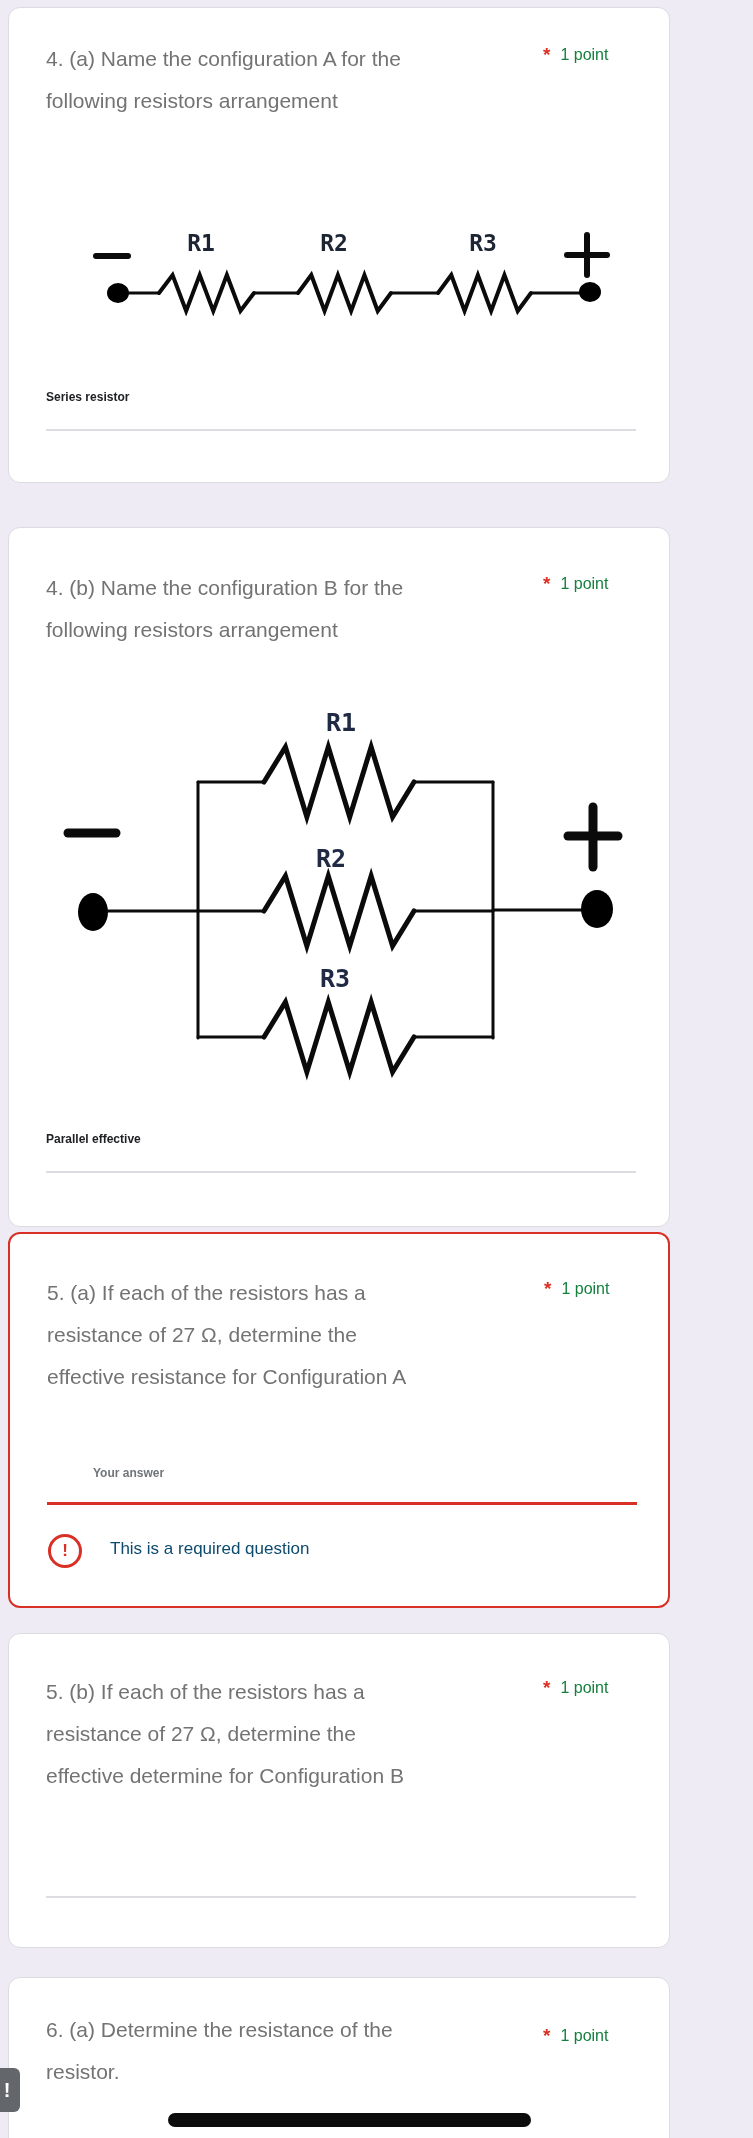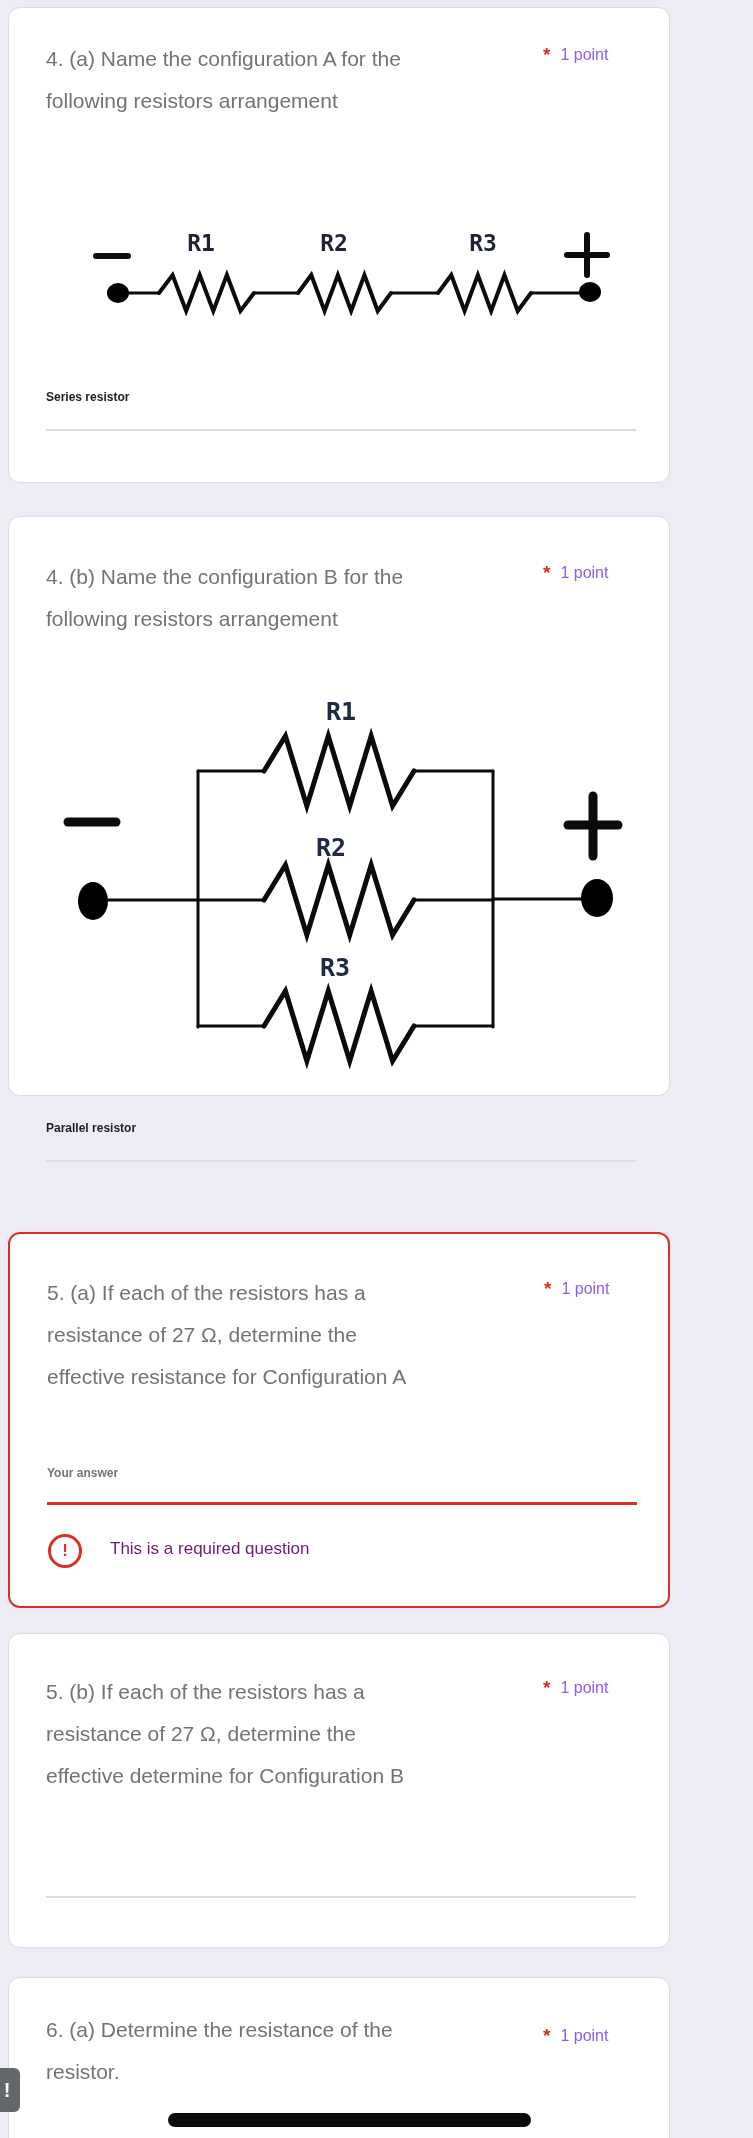--- a/index.html
+++ b/index.html
@@ -6,47 +6,47 @@
   #page{
     position:relative; width:753px; height:2138px; overflow:hidden;
     background:#eeebf5; font-family:"Liberation Sans", sans-serif;
   }
   .card{
     position:absolute; left:8px; width:662px; box-sizing:border-box;
     background:#ffffff; border:1px solid #dadce0; border-radius:12px;
   }
   .card.error{ border:2px solid #d93025; }
   #card1{ top:7px;    height:476px; }
-  #card2{ top:516px;  height:580px; }
+  #card2{ top:527px;  height:700px; }
   #card3{ top:1232px; height:376px;padding-left:16px; }
   #card4{ top:1633px; height:315px;padding-left:47px; }
   #card5{ top:1977px; height:185px; border-bottom-left-radius:0; border-bottom-right-radius:0; }
   .qblock{ position:absolute; left:37px; width:472px; }
   .q-line{ font-size:21px; line-height:42px; color:#737373; white-space:nowrap; }
   .points-row{ position:absolute; left:534px; display:flex; gap:10px; align-items:flex-start; }
   .star{ color:#d93025; font-size:19px; line-height:22px; font-weight:bold; }
-  .pts{ color:#8b5cf6; font-size:16px; line-height:21px; white-space:nowrap;text-align:center; }
+  .pts{ color:#15803d; font-size:16px; line-height:21px; white-space:nowrap;text-align:center; }
   .answer{ position:absolute; left:37px; width:590px; font-size:12px; color:#202124;font-weight:bold; }
-  .placeholder{ color:#70757a; }
+  .placeholder{ color:#70757a;margin-left:46px; }
   .hr{ position:absolute; left:37px; width:590px; height:2px; background:#dcdce1; }
   .hr.red{ background:#d93025; height:3px; }
   .diagram{ position:absolute; }
   .rlabel{
     position:absolute; width:90px; text-align:center; font-weight:bold;
     font-family:"DejaVu Sans Mono", monospace; color:#1d2433;
   }
   .rlabel.c1{ font-size:23px; }
   .rlabel.c2{ font-size:25px; color:#202a44; }
   .err-icon{
     position:absolute; left:38px; top:300px; width:28px; height:28px;
     border:3px solid #d93025; border-radius:50%;
     display:flex; align-items:center; justify-content:center;
     color:#d93025; font-weight:bold; font-size:17px;
   }
-  .err-text{ position:absolute; left:100px; top:304px; font-size:17px; line-height:22px; color:#701a75; }
+  .err-text{ position:absolute; left:100px; top:304px; font-size:17px; line-height:22px; color:#0c4a6e; }
   .redaction{ position:absolute; left:159px; top:135px; width:363px; height:14px; border-radius:7px; background:#0c0c0c; }
   #alert-badge{
     position:absolute; left:-6px; top:2068px; width:26px; height:44px;
     background:#63676c; border-radius:6px; display:flex; align-items:center; justify-content:center;
     color:#ffffff; font-weight:bold; font-size:20px;
   }
   svg line, svg polyline{ stroke:#0b0b0b; fill:none; stroke-linecap:round; }
   svg polyline{ stroke-linejoin:miter; }
   ellipse{ fill:#000000; }
 </style>
@@ -114,21 +114,21 @@
       <line x1="363" y1="337" x2="442" y2="337" stroke-width="3"></line>
       <line x1="442" y1="210" x2="531" y2="210" stroke-width="3"></line>
       <ellipse cx="546" cy="209" rx="16" ry="19"></ellipse>
       <line x1="517" y1="136" x2="567" y2="136" stroke-width="9"></line>
       <line x1="542" y1="107" x2="542" y2="167" stroke-width="9"></line>
     </svg>
     <div class="rlabel c2" style="left:287px; top:180px">R1</div>
     <div class="rlabel c2" style="left:277px; top:316px">R2</div>
     <div class="rlabel c2" style="left:281px; top:436px">R3</div>
 
-    <div class="answer" style="top:604px">Parallel resistor</div>
+    <div class="answer" style="top:604px">Parallel effective</div>
     <div class="hr" style="top:643px"></div>
   </section>
 
   <section class="card error" id="card3">
     <div class="qblock" style="top:38px">
       <div class="q-line">5. (a) If each of the resistors has a</div>
       <div class="q-line">resistance of 27 Ω, determine the</div>
       <div class="q-line">effective resistance for Configuration A</div>
     </div>
     <div class="points-row" style="top:44px">

